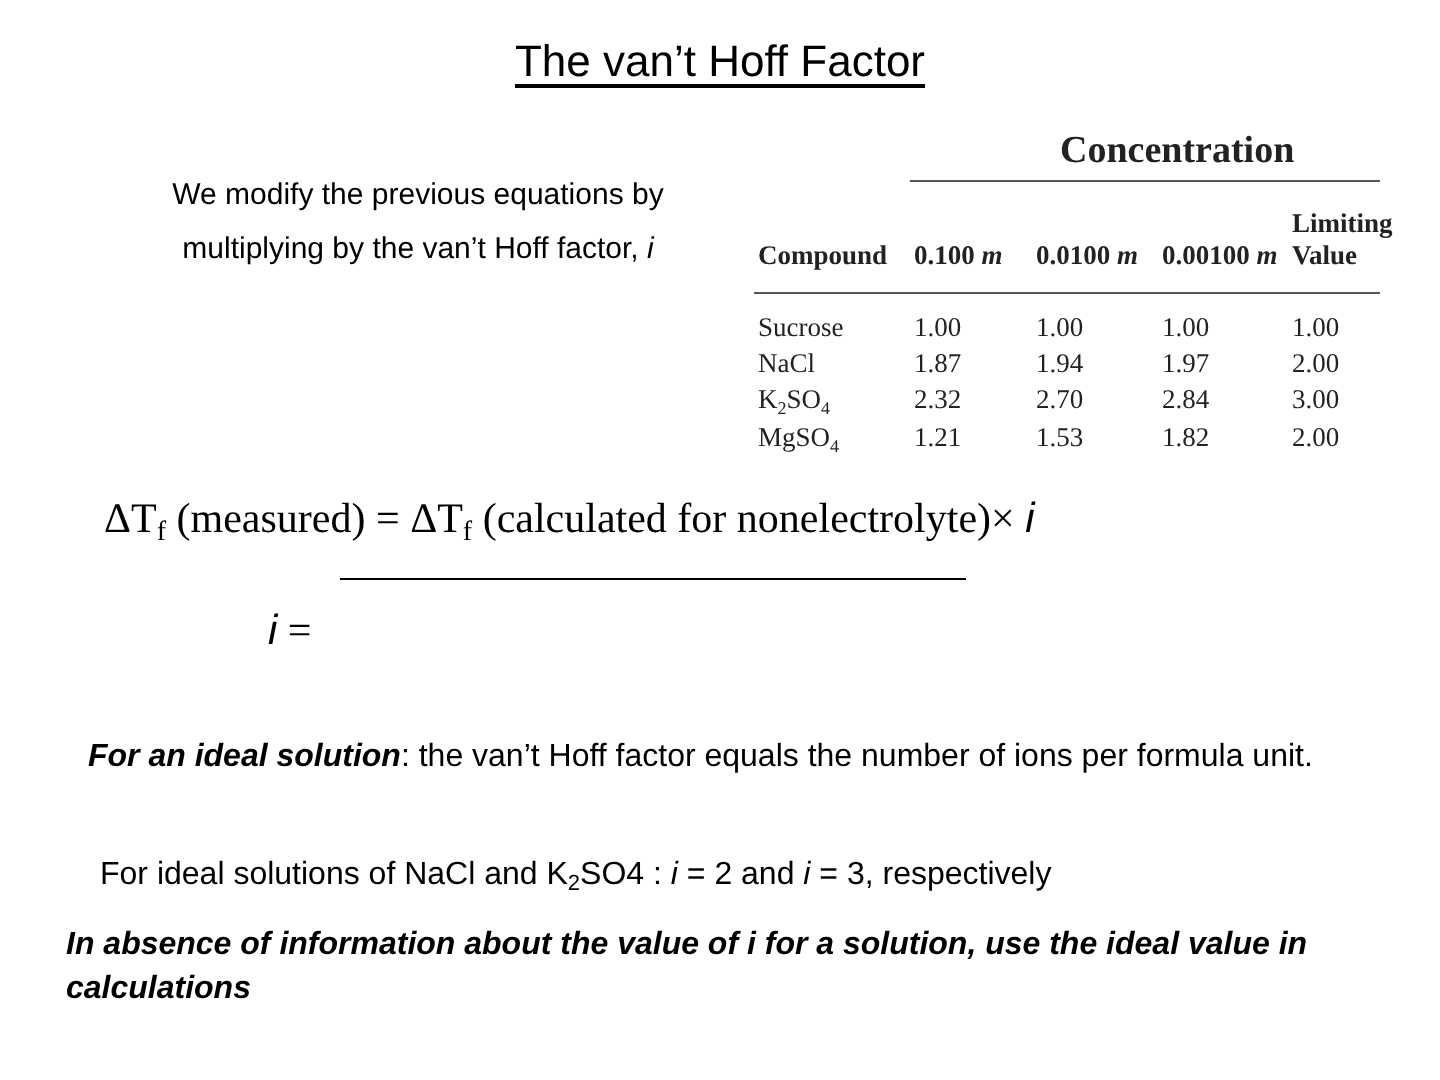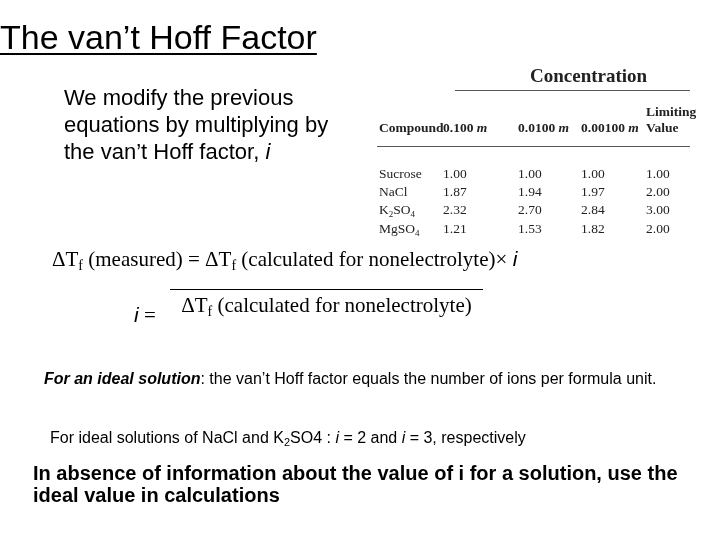--- a/index.html
+++ b/index.html
@@ -1,47 +1,47 @@
 <!DOCTYPE html>
 <html><head>
   <meta charset="utf-8">
   <style>
     html, body { margin:0; padding:0; }
     body { width:720px; height:540px; background:#ffffff; position:relative; overflow:hidden; color:#000; font-family:"Liberation Sans", sans-serif; }
-    .title { position:absolute; left:0; width:720px; top:18px; text-align:left; font-size:34px; text-decoration:underline; text-underline-offset:4px; text-decoration-thickness:2px; }
-    .intro { position:absolute; left:64px; top:84px; width:290px; font-size:22px; line-height:27px; }
+    .title { position:absolute; left:0; width:720px; top:18px; text-align:center; font-size:22px; text-decoration:underline; text-underline-offset:4px; text-decoration-thickness:2px; }
+    .intro { position:absolute; left:64px; top:84px; width:290px; font-size:15px; line-height:27px;text-align:center; }
     .intro i { font-style:italic; }
 
     .tbl { position:absolute; left:375px; top:62px; width:320px; font-family:"Liberation Serif", serif; font-size:13.5px; color:#222; }
     .tbl .conc { position:absolute; left:155px; top:3px; width:120px; font-weight:bold; font-size:19px; }
     .tbl .conc-rule { position:absolute; left:80px; top:28px; width:235px; height:1px; background:#555; }
     .tbl .hdr { position:absolute; top:40px; left:0; width:320px; height:40px; font-weight:bold; }
     .tbl .hdr span { position:absolute; bottom:6px; }
     .tbl .hdr .lim { bottom:6px; line-height:16px; }
     .tbl .hdr-rule { position:absolute; left:2px; top:84px; width:313px; height:1px; background:#555; }
-    .tbl .row { position:absolute; left:0; width:320px; height:19px;margin-top:10px; }
+    .tbl .row { position:absolute; left:0; width:320px; height:19px; }
     .tbl .row span { position:absolute; top:0; }
-    .c0 { left:4px; } .c1 { left:68px; } .c2 { left:143px; } .c3 { left:206px; } .c4 { left:271px; }
+    .c0 { left:4px; } .c1 { left:82px; } .c2 { left:143px; } .c3 { left:206px; } .c4 { left:271px; }
     sub.s { font-size:9px; vertical-align:-3px; }
 
     .eq1 { position:absolute; left:52px; top:247px; font-family:"Liberation Serif", serif; font-size:21px; white-space:nowrap;text-align:center; }
     .eq2 { position:absolute; left:134px; top:287px; font-family:"Liberation Serif", serif; font-size:21px; white-space:nowrap; }
     .eq2 .lhs { position:absolute; left:0; top:16px; }
     .eq2 .frac { position:absolute; left:36px; top:0; width:313px; }
     .eq2 .num { text-align:center; height:25px; }
     .eq2 .bar { height:1px; background:#000; margin:2px 0 3px 0; }
     .eq2 .den { text-align:center; }
     .ital { font-family:"Liberation Sans", sans-serif; font-style:italic; }
     .fsub { font-size:14px; vertical-align:-4px; }
 
     .p1 { position:absolute; left:44px; top:368px; width:680px; font-size:16px; line-height:21px; }
     .p1 b { font-style:italic; }
     .p2 { position:absolute; left:50px; top:427px; width:680px; font-size:16px; line-height:21px; white-space:nowrap; }
     .p2 i { font-style:italic; }
-    .p3 { position:absolute; left:33px; top:462px; width:660px; font-size:20px; line-height:22px; font-weight:bold; }
+    .p3 { position:absolute; left:33px; top:462px; width:660px; font-size:16px; line-height:22px; font-weight:bold; font-style:italic; }
   </style>
 </head>
 <body>
 
 <div class="title">The van’t Hoff Factor</div>
 
 <div class="intro"><span>We modify the previous equations by multiplying by the van’t Hoff factor, </span><i>i</i></div>
 
 <div class="tbl">
   <div class="conc">Concentration</div>
@@ -89,21 +89,20 @@
 </div>
 
 <div class="eq1">
   <span>ΔT</span><span class="fsub">f</span><span> (measured) = </span><span>ΔT</span><span class="fsub">f</span><span> (calculated for nonelectrolyte)× </span><span class="ital">i</span>
 </div>
 
 <div class="eq2">
   <div class="lhs"><span class="ital">i</span><span> = </span></div>
   <div class="frac">
     <div class="bar"></div>
-    <div class="den"><span>ΔT</span><span class="fsub">f</span><span> (calculated for nonelectrolyte)</span></div>
   </div>
 </div>
 
 <div class="p1"><b>For an ideal solution</b><span>: the van’t Hoff factor equals the number of ions per formula unit.</span></div>
 
 <div class="p2"><span>For ideal solutions of NaCl and K</span><sub class="s" style="font-size:11px">2</sub><span>SO4 : </span><i>i</i><span> = 2  and </span><i>i</i><span> = 3, respectively</span></div>
 
 <div class="p3">In absence of information about the value of i for a solution, use the ideal value in calculations</div>
 
 </body></html>

